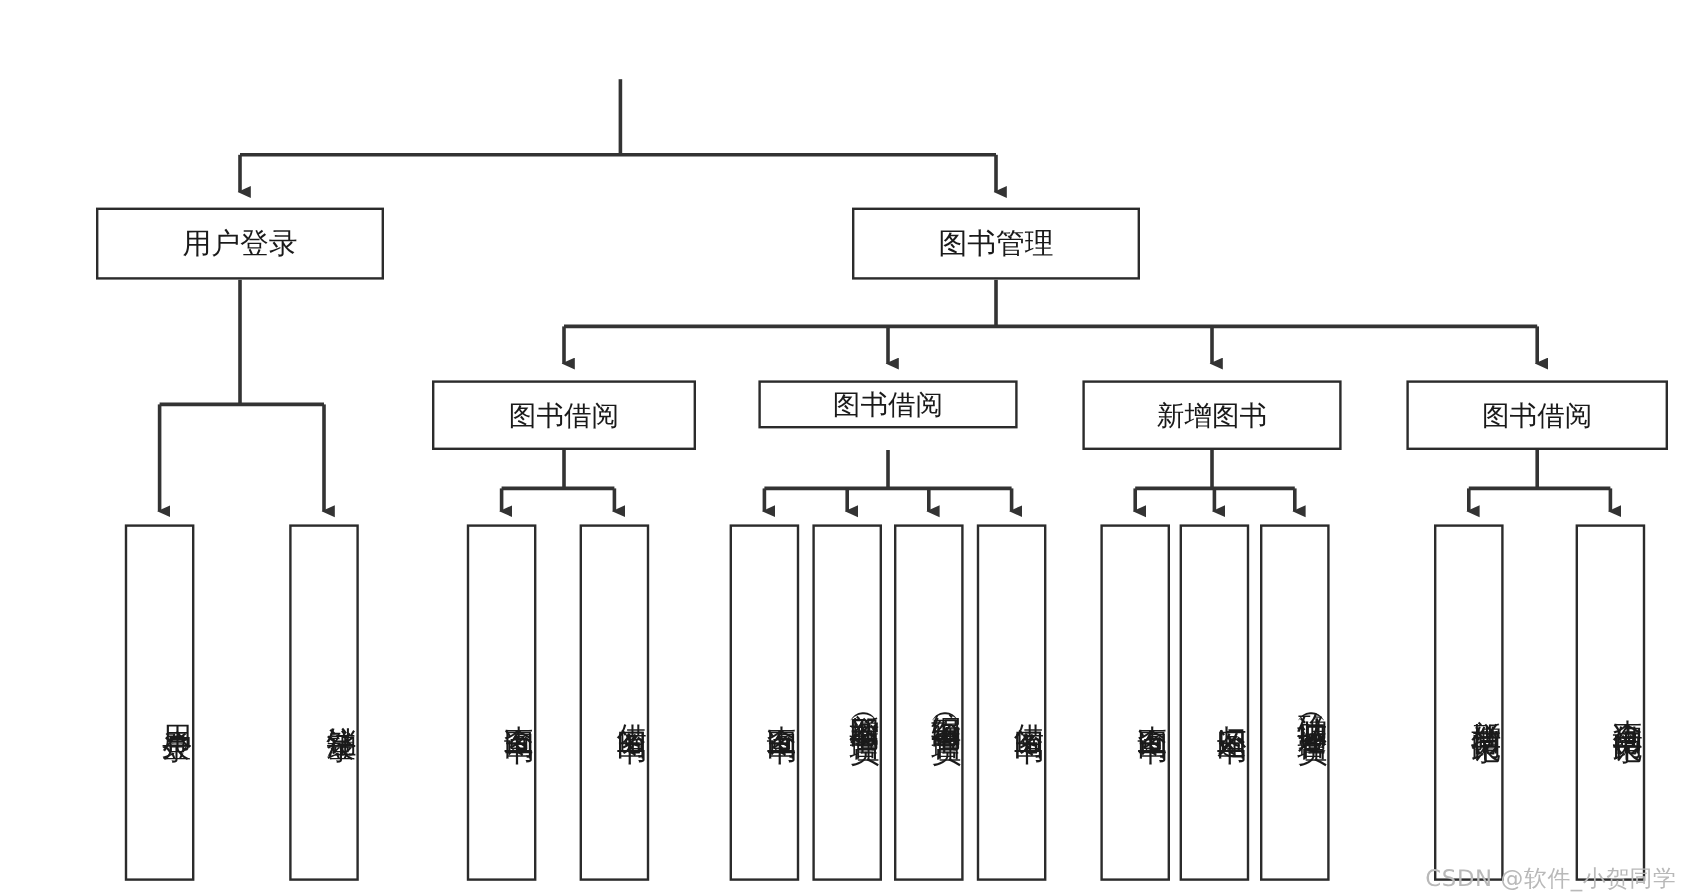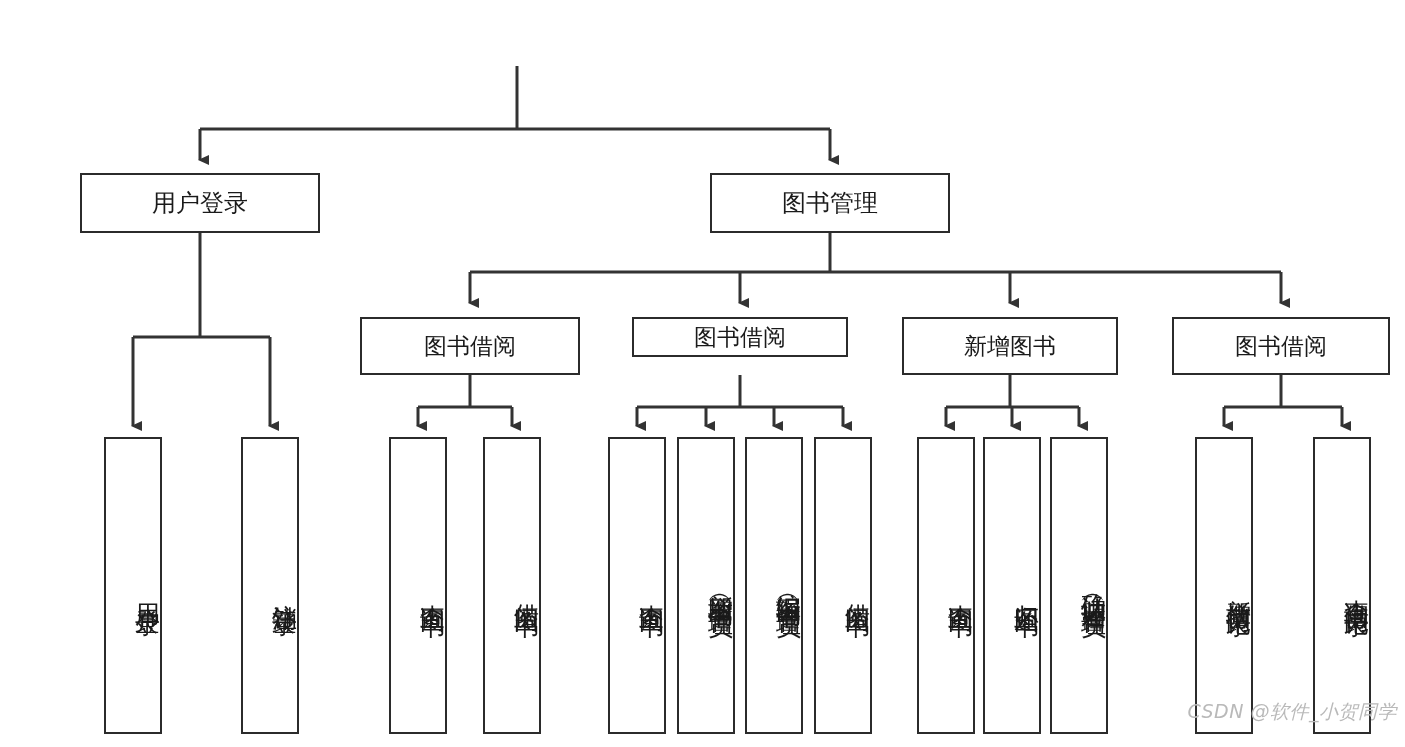--- a/index.html
+++ b/index.html
@@ -60,26 +60,25 @@
   }
   .leaf-label {
     writing-mode: vertical-rl;
     text-orientation: upright;
     line-height: 1.0;
     white-space: nowrap;
   }
   .watermark {
     position: absolute;
     right: 8px;
-    bottom: 22px;
+    bottom: 2px;
     font-size: 19px;
     color: #b9b9b9;
     letter-spacing: 0.5px;
     white-space: nowrap;
-    font-style: italic;
   }
 </style>
 </head>
 <body>
 
 <div id="diagram-root">
 
   <svg class="connectors" viewBox="0 0 1405 747" xmlns="http://www.w3.org/2000/svg">
     <defs>
       <marker id="arrow" markerWidth="12" markerHeight="12" refX="5" refY="9" orient="auto" markerUnits="userSpaceOnUse">

